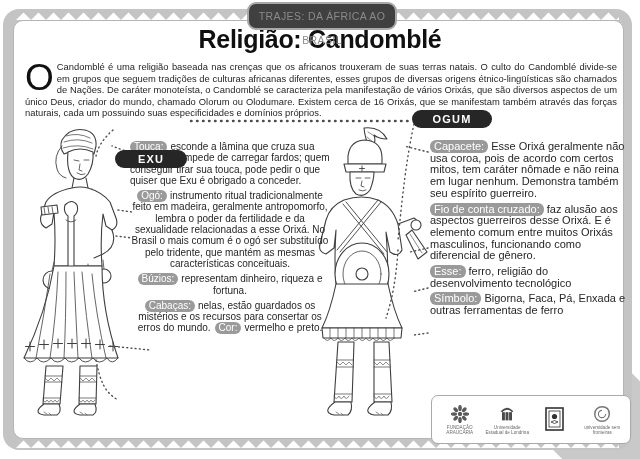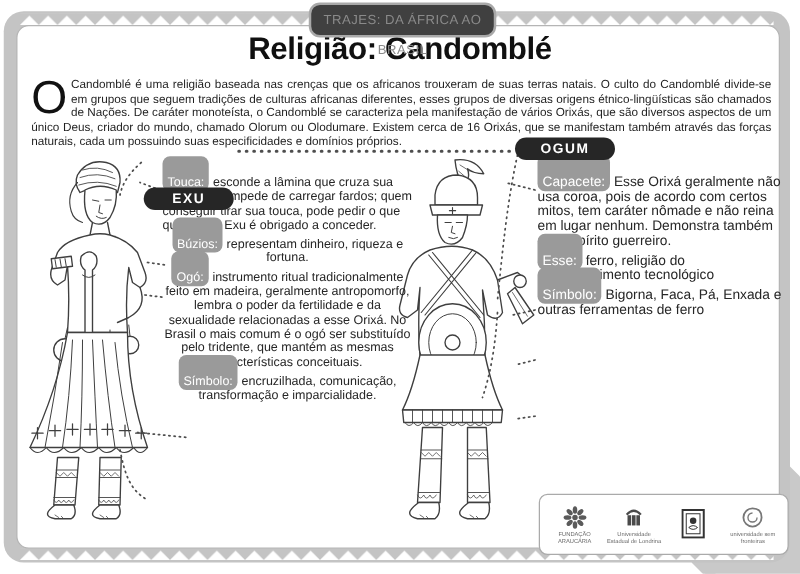--- a/index.html
+++ b/index.html
@@ -45,21 +45,21 @@
   .pill-exu{left:115px;top:110px;width:72px;margin-top:40px;}
   .pill-ogum{left:412px;top:110px;width:80px;}
   .col{position:absolute;z-index:4;}
   .col-left{left:130px;top:141px;width:200px;font-size:10px;line-height:11.3px;}
   .col-right{left:430px;top:141px;width:198px;font-size:11px;line-height:11.7px;}
   .item{margin:0 0 4px 0;color:#262626;}
   .ac{text-align:center;}
   .al{text-align:left;}
   .pill{
     display:inline;background:#9a9a9a;color:#ffffff;border-radius:6px;
-    padding:16px 4px 1px 4px;margin:0 3px 0 0;white-space:nowrap;
+    padding:0px 4px 1px 4px;margin:0 3px 0 0;white-space:nowrap;
   }
   .pill2{margin-left:4px;}
   .fig{position:absolute;z-index:3;}
   .fig-exu{left:6px;top:120px;width:130px;height:298px;}
   .fig-ogum{left:286px;top:126px;width:152px;height:294px;}
   .overlay{position:absolute;left:0;top:0;width:640px;height:459px;z-index:3;pointer-events:none;}
   .logos{
     position:absolute;left:431px;top:395px;width:190px;height:47px;z-index:5;
     background:#fff;border:1.5px solid #aaaaaa;border-radius:7px;
     display:flex;justify-content:space-around;align-items:center;padding:0 4px;
@@ -191,27 +191,28 @@
     <path d="M428 152 l-24 -6" stroke-width="1.4" stroke-dasharray="1 3.2"></path>
     <path d="M428 248 l-18 4" stroke-width="1.4" stroke-dasharray="1 3.2"></path>
     <path d="M428 288 l-16 4" stroke-width="1.4" stroke-dasharray="1 3.2"></path>
     <path d="M428 333 l-14 2" stroke-width="1.4" stroke-dasharray="1 3.2"></path>
     <path d="M398 250 C 396 280, 392 300, 386 318" stroke-width="1.4" stroke-dasharray="1 3.6"></path>
   </g>
 </svg>
 
 <div class="col col-left">
   <p class="item al"><span class="pill">Touca:</span><span>esconde a lâmina que cruza sua cabeça e o impede de carregar fardos; quem conseguir tirar sua touca, pode pedir o que quiser que Exu é obrigado a conceder.</span></p>
+  <p class="item ac"><span class="pill">Ogó:</span><span>instrumento ritual tradicionalmente feito em madeira, geralmente antropomorfo, lembra o poder da fertilidade e da sexualidade relacionadas a esse Orixá. No Brasil o mais comum é o ogó ser substituído pelo tridente, que mantém as mesmas características conceituais.</span></p>
   <p class="item ac"><span class="pill">Búzios:</span><span>representam dinheiro, riqueza e fortuna.</span></p>
-  <p class="item ac"><span class="pill">Ogó:</span><span>instrumento ritual tradicionalmente feito em madeira, geralmente antropomorfo, lembra o poder da fertilidade e da sexualidade relacionadas a esse Orixá. No Brasil o mais comum é o ogó ser substituído pelo tridente, que mantém as mesmas características conceituais.</span></p>
-  <p class="item ac"><span class="pill">Símbolo:</span><span>encruzilhada, comunicação, transformação e imparcialidade.</span></p>
+  <p class="item ac"><span class="pill">Cabaças:</span><span>nelas, estão guardados os mistérios e os recursos para consertar os erros do mundo.</span><span class="pill pill2">Cor:</span><span>vermelho e preto.</span></p>
 </div>
 
 <div class="col col-right">
   <p class="item al"><span class="pill">Capacete:</span><span>Esse Orixá geralmente não usa coroa, pois de acordo com certos mitos, tem caráter nômade e não reina em lugar nenhum. Demonstra também seu espírito guerreiro.</span></p>
+  <p class="item al"><span class="pill">Fio de conta cruzado:</span><span>faz alusão aos aspectos guerreiros desse Orixá. E é elemento comum entre muitos Orixás masculinos, funcionando como diferencial de gênero.</span></p>
   <p class="item al"><span class="pill">Esse:</span><span>ferro, religião do desenvolvimento tecnológico</span></p>
   <p class="item al"><span class="pill">Símbolo:</span><span>Bigorna, Faca, Pá, Enxada e outras ferramentas de ferro</span></p>
 </div>
 
 <div class="logos">
   <div class="logo-cell">
     <svg width="20" height="20" viewBox="0 0 22 22">
       <g fill="#5a5a5a">
         <circle cx="11" cy="11" r="2.4"></circle>
         <ellipse cx="11" cy="4.4" rx="2" ry="3.4"></ellipse>

